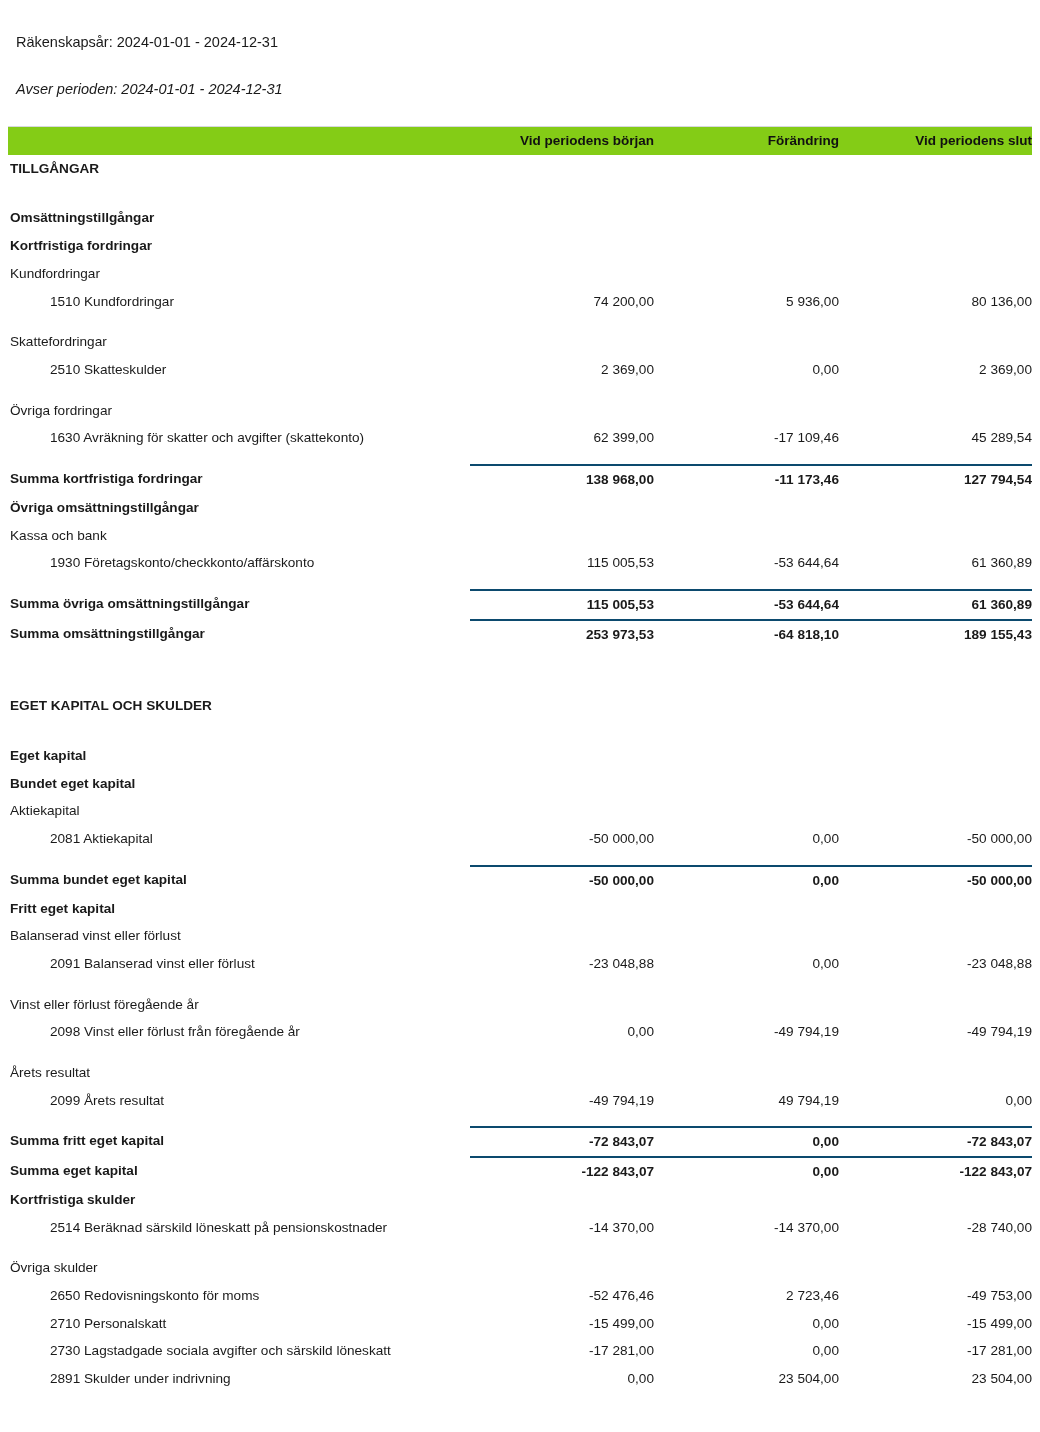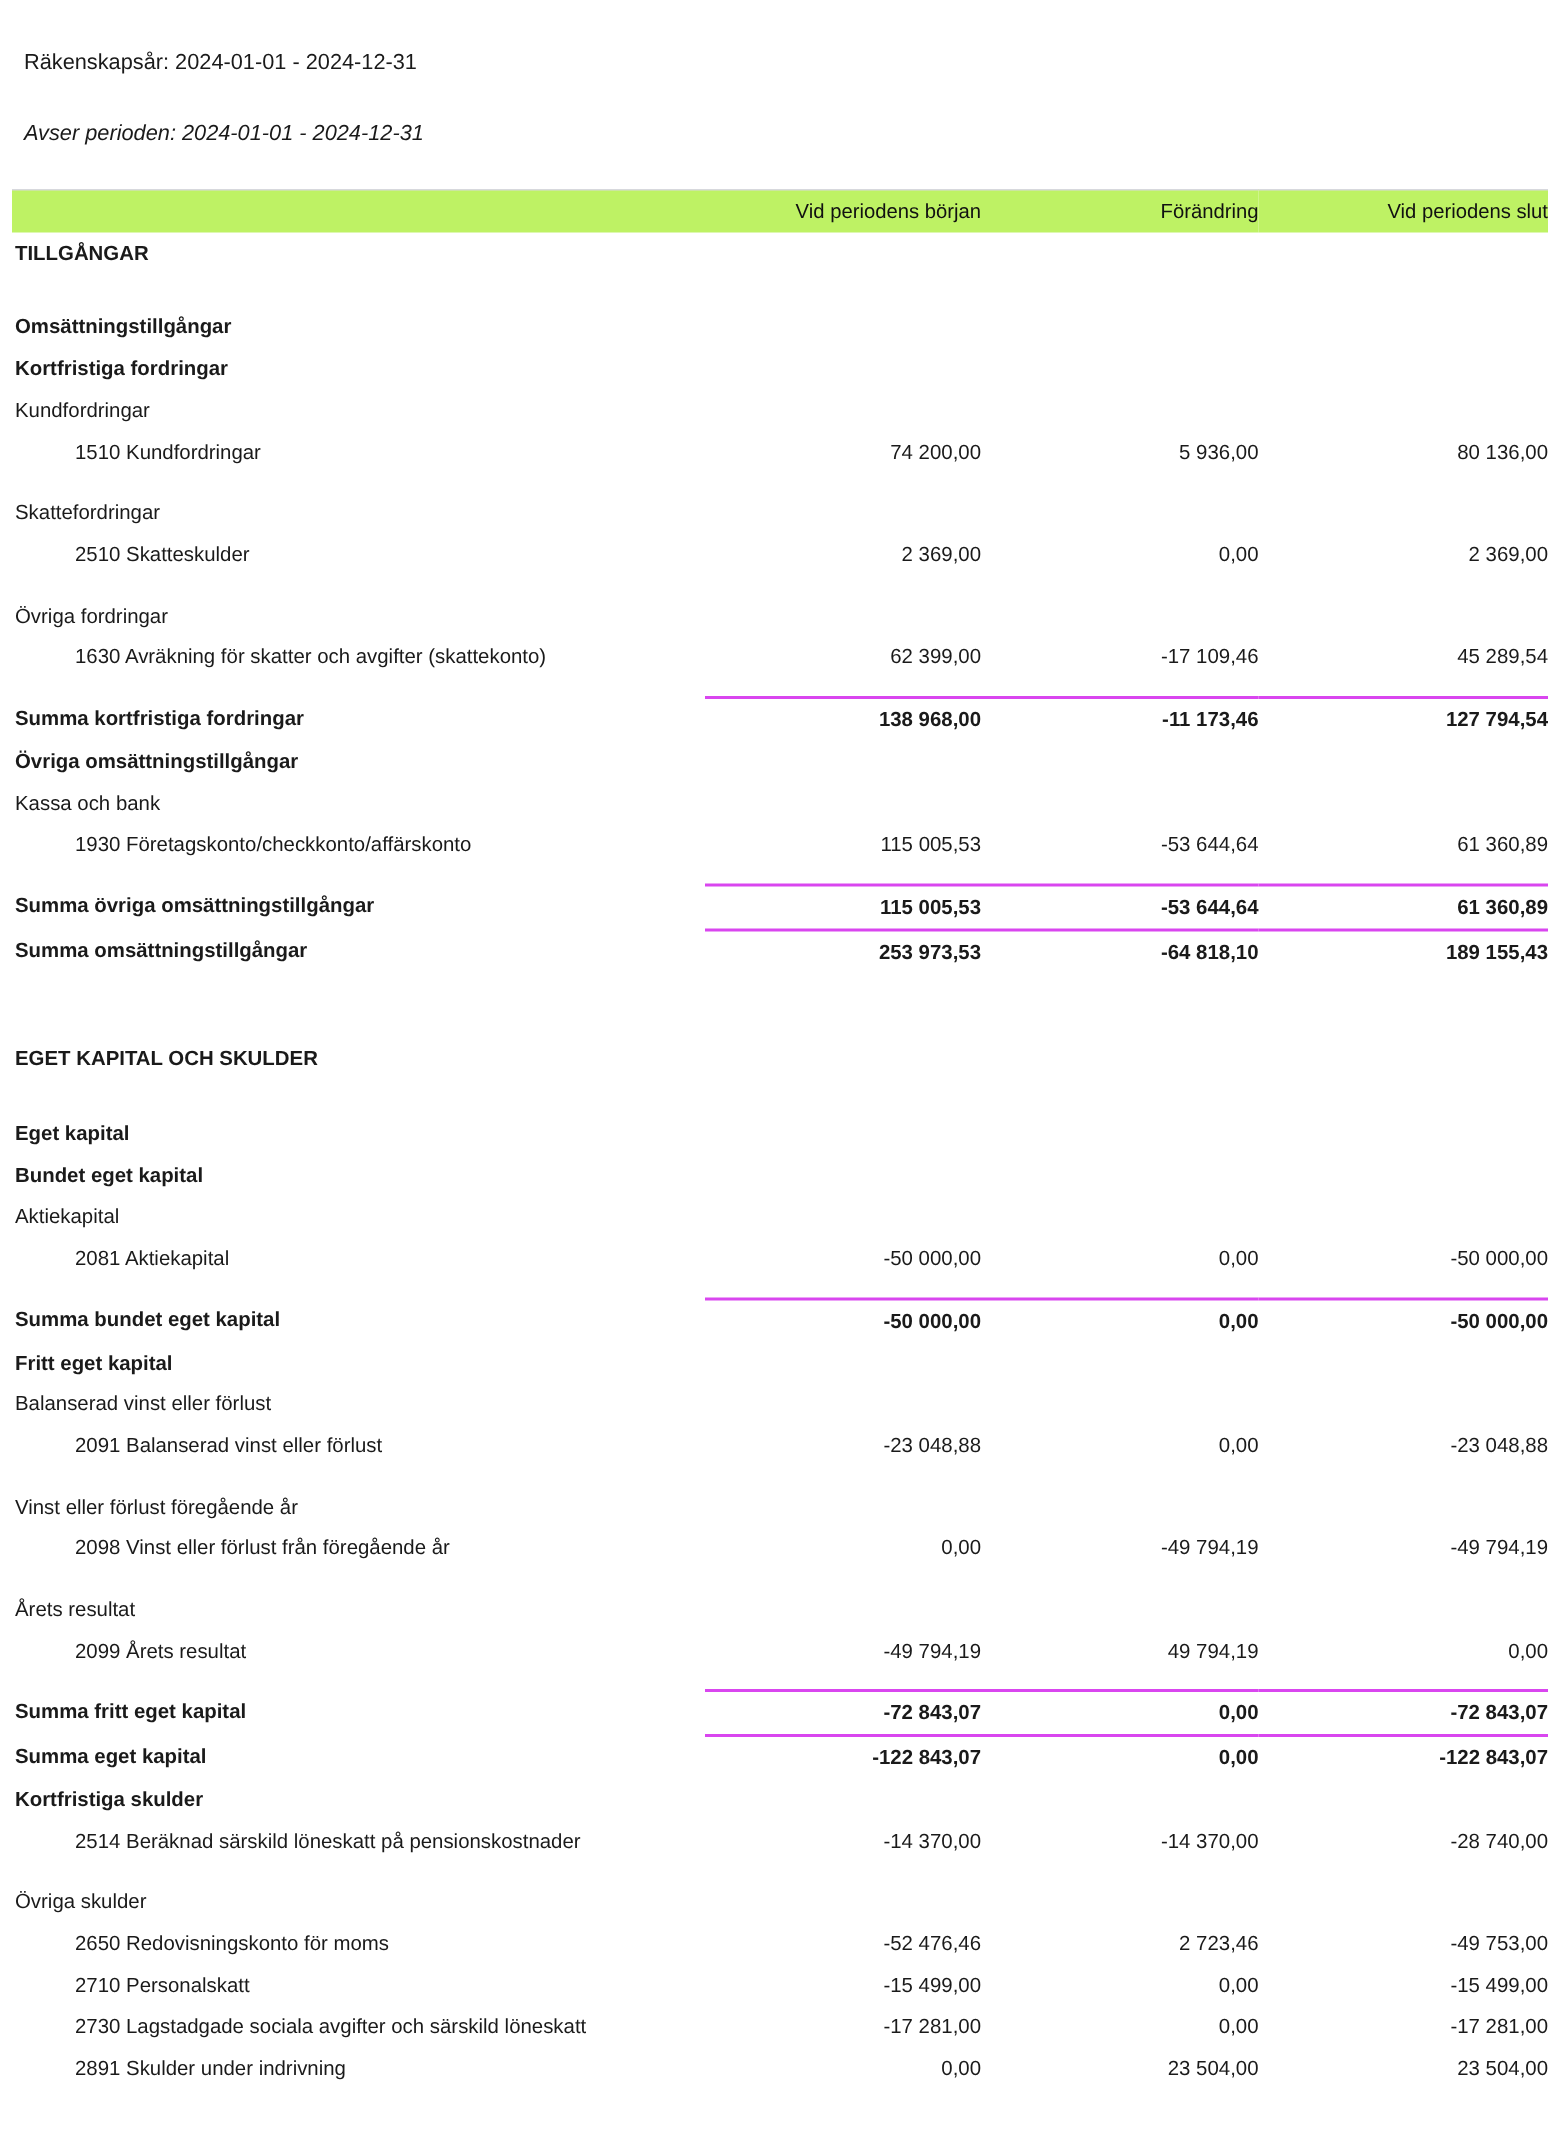--- a/index.html
+++ b/index.html
@@ -43,24 +43,24 @@
     margin-top: 27px;
     border-collapse: collapse;
     table-layout: fixed;
   }
   .sheet col.c-label { width: 462px; }
   .sheet col.c-n1    { width: 184px; }
   .sheet col.c-n2    { width: 185px; }
   .sheet col.c-n3    { width: 193px; }
 
   thead th {
-    background: #bef264;
+    background: #84cc16;
     border-top: 1px solid #d7d8dd;
     font-size: 13.5px;
-    font-weight: normal;
+    font-weight: bold;
     color: #111;
     padding: 6px 0 7px 0;
     text-align: right;
     vertical-align: bottom;
     white-space: nowrap;
   }
   thead th.h-label {
     text-align: left;
     padding-left: 2px;
   }
@@ -97,21 +97,21 @@
   .caps   { font-weight: bold; }
   .plain  { font-weight: normal; }
 
   
   tr.sp-sm td { height: 13px; padding: 0; font-size: 0; line-height: 0; }
   tr.sp-md td { height: 22px; padding: 0; font-size: 0; line-height: 0; }
   tr.sp-xl td { height: 44px; padding: 0; font-size: 0; line-height: 0; }
 
   
   tr.ruled td.num, tr.ruled td.ruleline {
-    border-top: 2px solid #d946ef;
+    border-top: 2px solid #0c4a6e;
   }
   tr.ruled td.label { border-top: none; }
 
   
   .wrap { white-space: normal; }
 </style>
 </head>
 <body>
 
 <div class="page">

